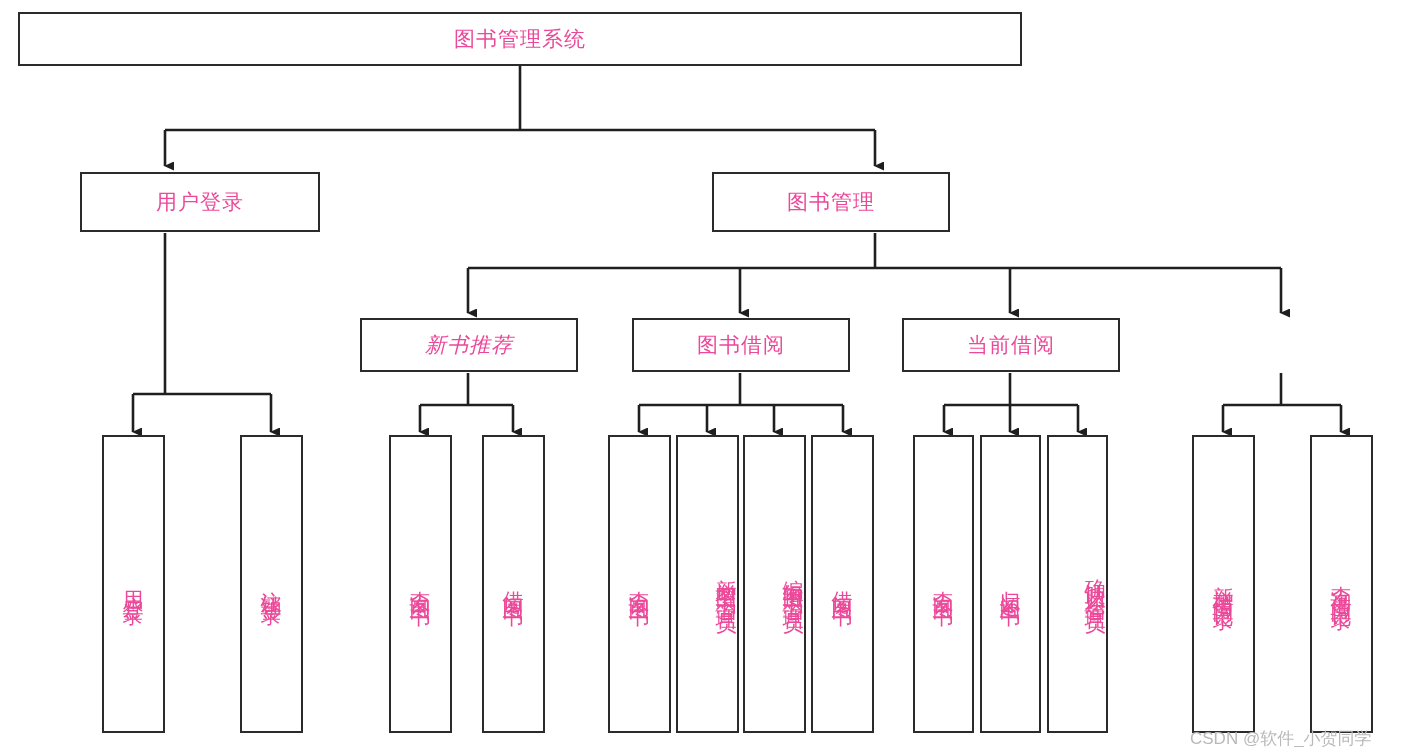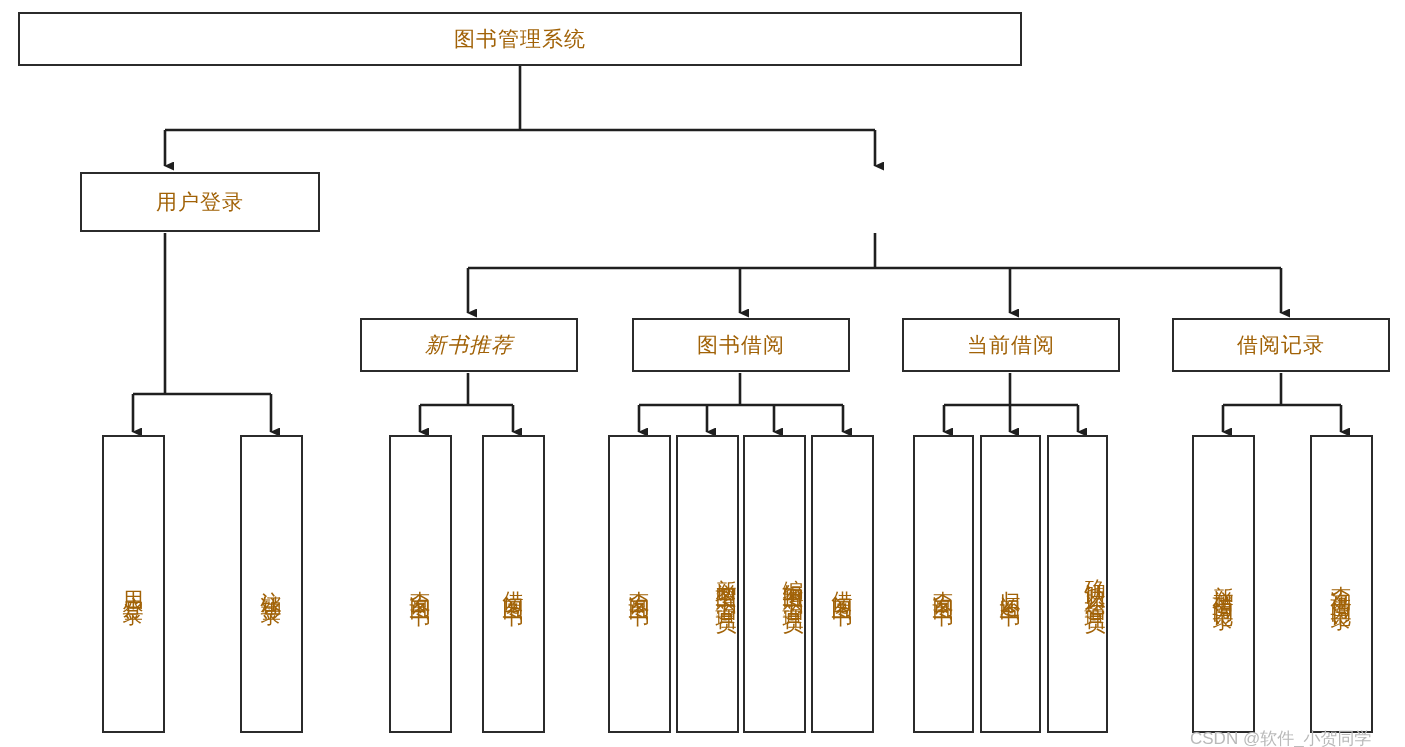--- a/index.html
+++ b/index.html
@@ -1,20 +1,20 @@
 <!DOCTYPE html>
 <html><head>
 <meta charset="utf-8">
 <style>
   html,body{margin:0;padding:0;background:#ffffff;}
   body{font-family:"Liberation Sans","DejaVu Sans",sans-serif;}
   #stage{position:relative;width:1405px;height:747px;background:#ffffff;overflow:hidden;}
   #svg-layer{position:absolute;left:0;top:0;width:1405px;height:747px;}
   .node{position:absolute;box-sizing:border-box;border:2px solid #2b2b2b;background:#ffffff;
-        display:flex;align-items:center;justify-content:center;color:#a16207;}
+        display:flex;align-items:center;justify-content:center;color:#ec4899;}
   .node.h{font-size:21px;letter-spacing:1px;}
   .node.v{writing-mode:vertical-rl;text-orientation:upright;font-size:21px;letter-spacing:5px;
           line-height:1;padding-top:6px;padding-bottom:6px;}
   .node.v.topalign{align-items:flex-start;}
   .watermark{position:absolute;color:#b9b9b9;font-size:17px;white-space:nowrap;margin-top:12px;}
 </style>
 </head>
 <body>
 
 <div id="stage">
@@ -69,32 +69,32 @@
     </g>
   </svg>
 
   <div class="node h" style="left:18px;top:12px;width:1004px;height:54px;">
     <span>图书管理系统</span>
   </div>
 
   <div class="node h" style="left:80px;top:172px;width:240px;height:60px;">
     <span>用户登录</span>
   </div>
+  <div class="node h" style="left:712px;top:172px;width:238px;height:60px;">
+    <span>图书管理</span>
+  </div>
 
   <div class="node h" style="left:360px;top:318px;width:218px;height:54px;font-style:italic;">
     <span>新书推荐</span>
   </div>
   <div class="node h" style="left:632px;top:318px;width:218px;height:54px;">
     <span>图书借阅</span>
   </div>
   <div class="node h" style="left:902px;top:318px;width:218px;height:54px;">
     <span>当前借阅</span>
-  </div>
-  <div class="node h" style="left:1172px;top:318px;width:218px;height:54px;">
-    <span>借阅记录</span>
   </div>
 
   <div class="node v" style="left:102px;top:435px;width:63px;height:298px;">
     <span>用户登录</span>
   </div>
   <div class="node v" style="left:240px;top:435px;width:63px;height:298px;">
     <span>注销登录</span>
   </div>
 
   <div class="node v" style="left:389px;top:435px;width:63px;height:298px;">

